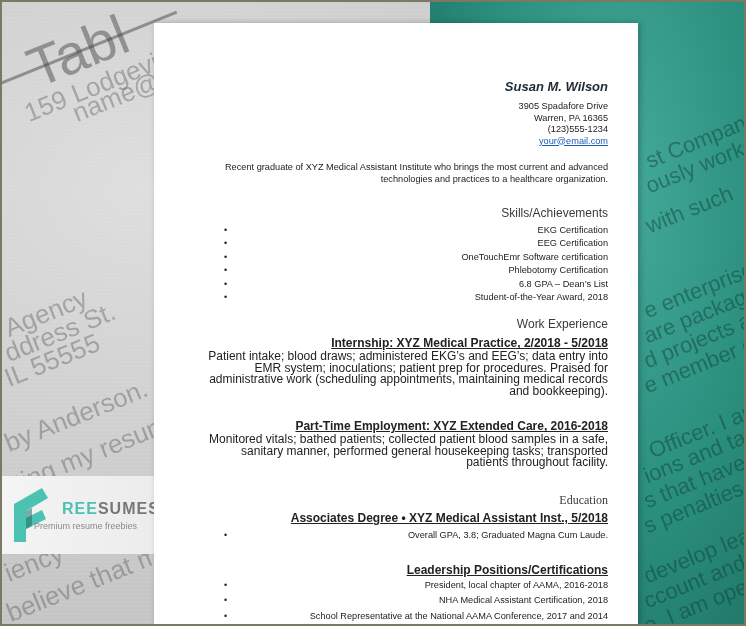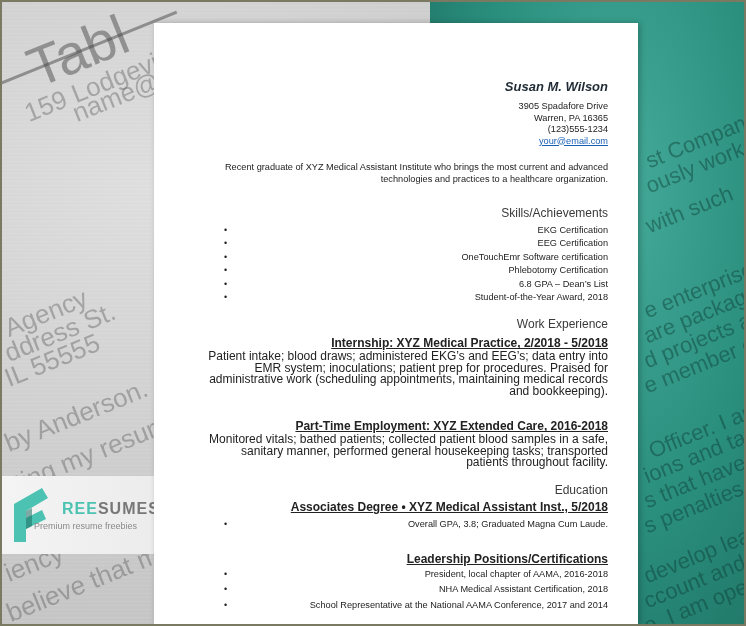--- a/index.html
+++ b/index.html
@@ -131,21 +131,21 @@
       <li>Student-of-the-Year Award, 2018</li>
     </ul>
 
     <div class="section-h" style="margin-top:13px;">Work Experience</div>
     <div class="job-title" style="margin-top:6px;">Internship: XYZ Medical Practice, 2/2018 - 5/2018</div>
     <div class="job-desc">Patient intake; blood draws; administered EKG’s and EEG’s; data entry into EMR system; inoculations; patient prep for procedures. Praised for administrative work (scheduling appointments, maintaining medical records and bookkeeping).</div>
     <div class="gap"></div>
     <div class="job-title">Part-Time Employment: XYZ Extended Care, 2016-2018</div>
     <div class="job-desc">Monitored vitals; bathed patients; collected patient blood samples in a safe, sanitary manner, performed general housekeeping tasks; transported patients throughout facility.</div>
 
-    <div class="section-h" style="margin-top:14px;">Education</div>
+    <div class="section-h" style="margin-top:24px;font-family:Liberation Serif, serif;">Education</div>
     <div class="job-title" style="margin-top:2px;margin-left:25px;">Associates Degree • XYZ Medical Assistant Inst., 5/2018</div>
     <ul class="bl" style="margin-top:4px;">
       <li style="line-height:15px;">Overall GPA, 3.8; Graduated Magna Cum Laude.</li>
     </ul>
     <div class="gap" style="height:14px;"></div>
     <div class="job-title">Leadership Positions/Certifications</div>
     <ul class="bl" style="margin-top:2px;">
       <li style="line-height:15.5px;">President, local chapter of AAMA, 2016-2018</li>
       <li style="line-height:15.5px;">NHA Medical Assistant Certification, 2018</li>
       <li style="line-height:15.5px;">School Representative at the National AAMA Conference, 2017 and 2014</li>

